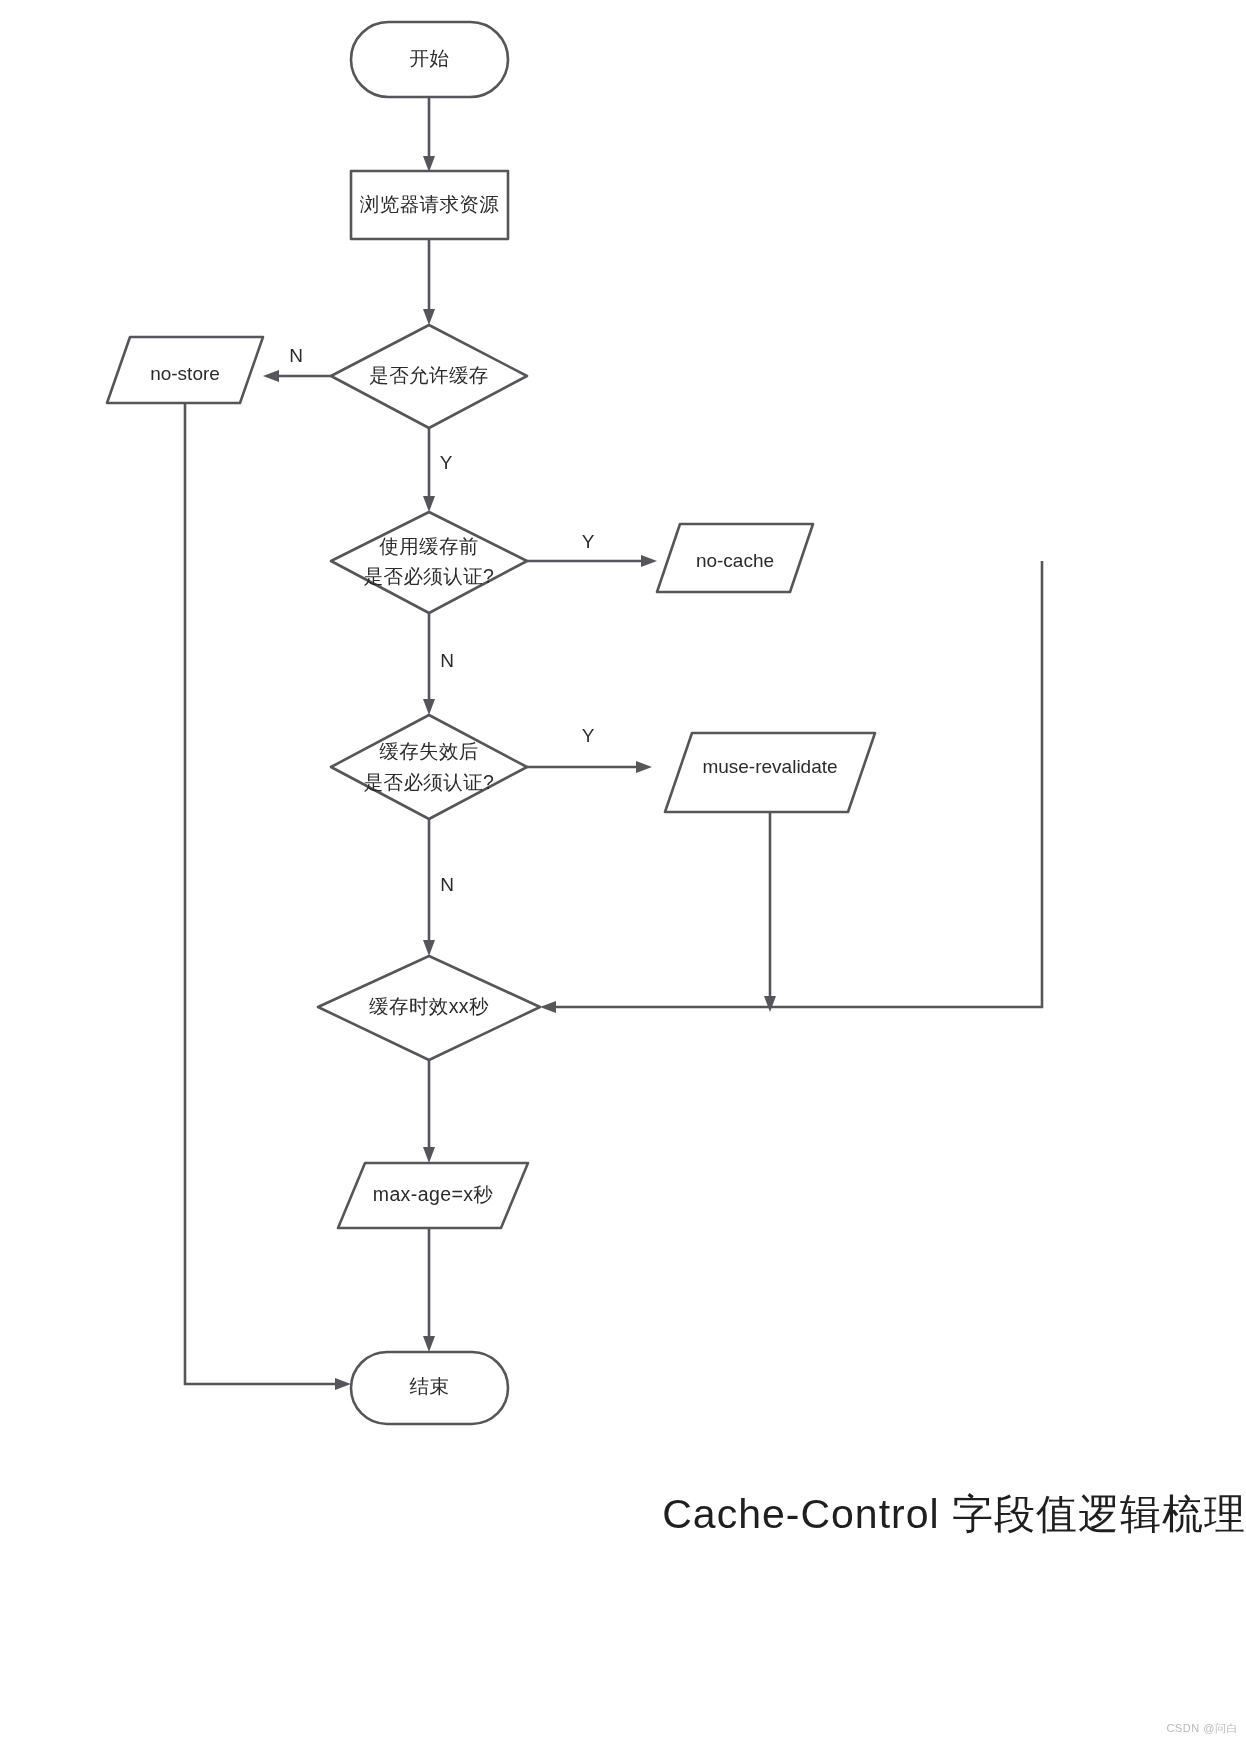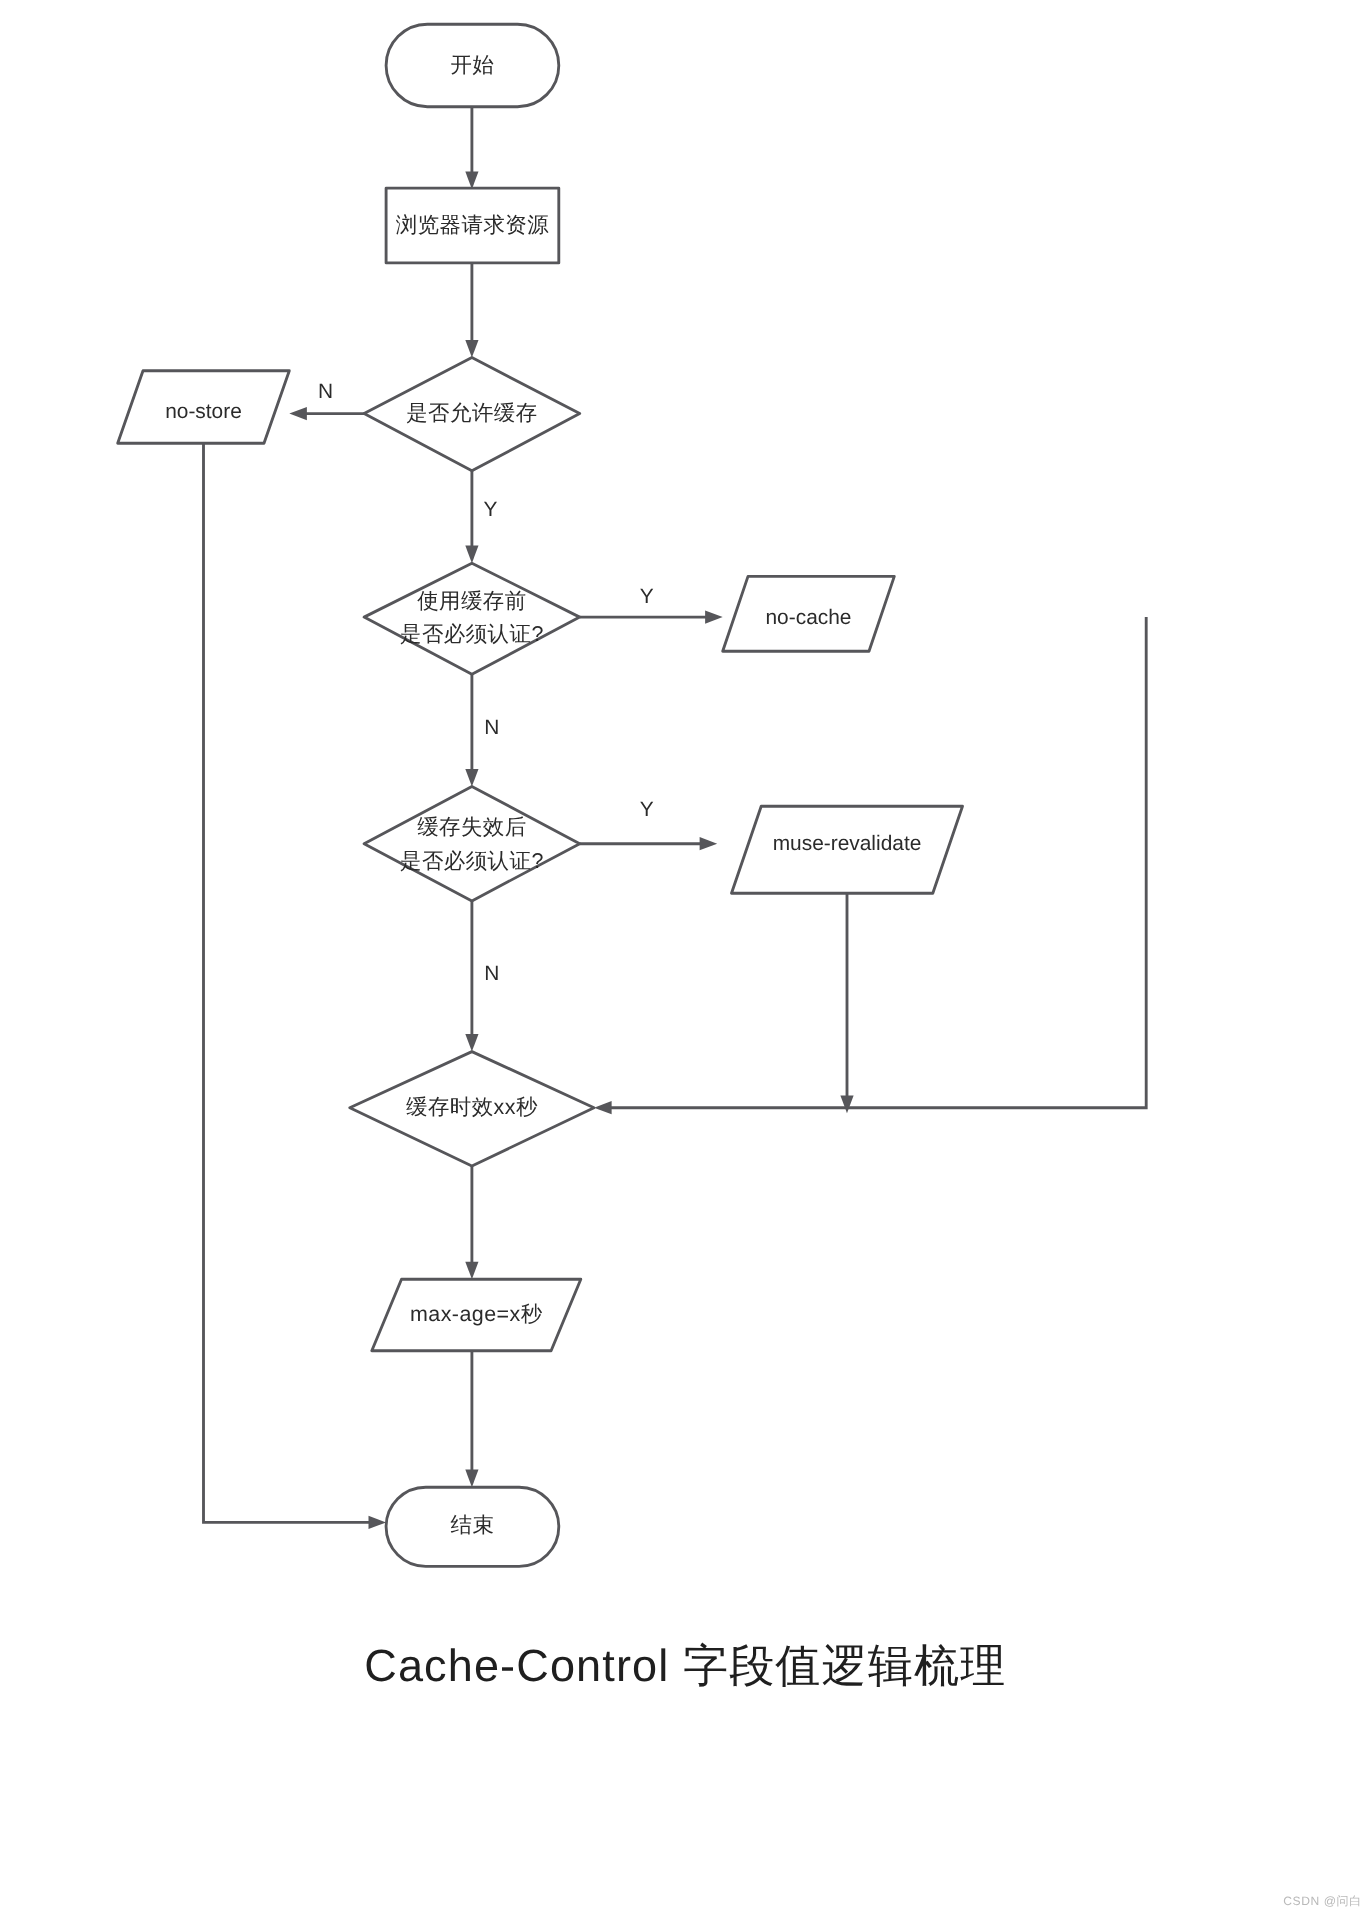--- a/index.html
+++ b/index.html
@@ -59,21 +59,21 @@
     font-size: 19px;
     fill: #2b2b2b;
     text-anchor: middle;
     dominant-baseline: middle;
   }
   .diagram-title {
     position: absolute;
     left: 0;
     top: 1487px;
     width: 1246px;
-    text-align: center;
+    text-align: right;
     font-family: "Liberation Sans", "DejaVu Sans", sans-serif;
     font-size: 41px;
     color: #1f1f1f;
     letter-spacing: 1px;
     white-space: nowrap;
   }
   .watermark {
     position: absolute;
     right: 8px;
     bottom: 6px;

